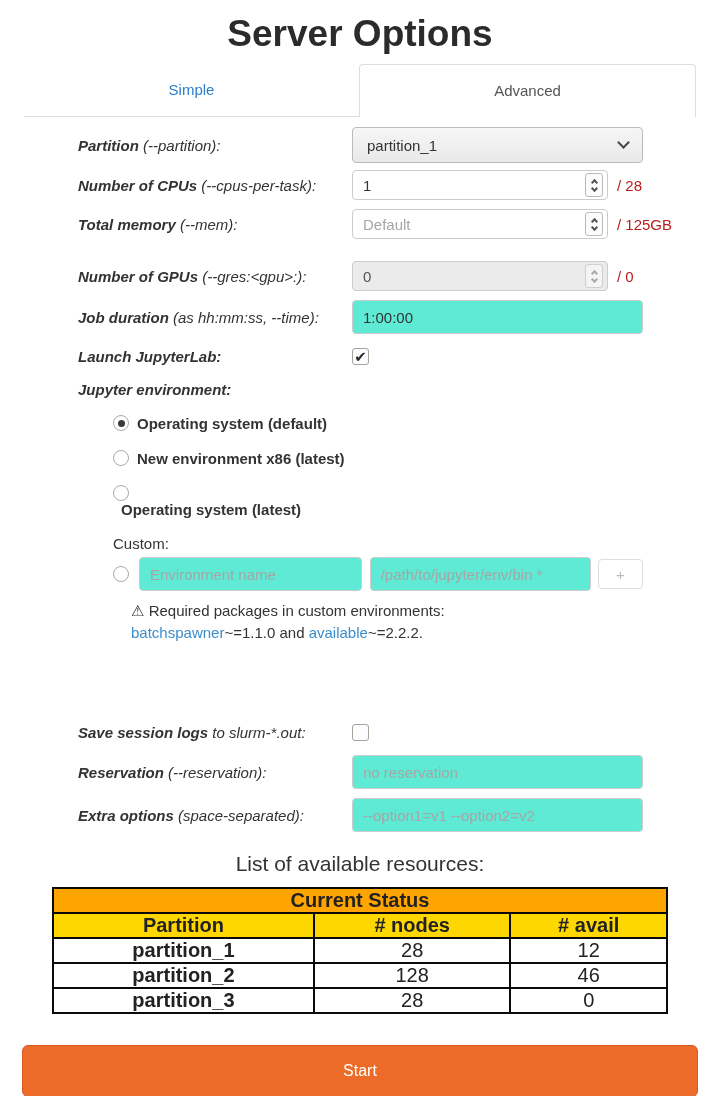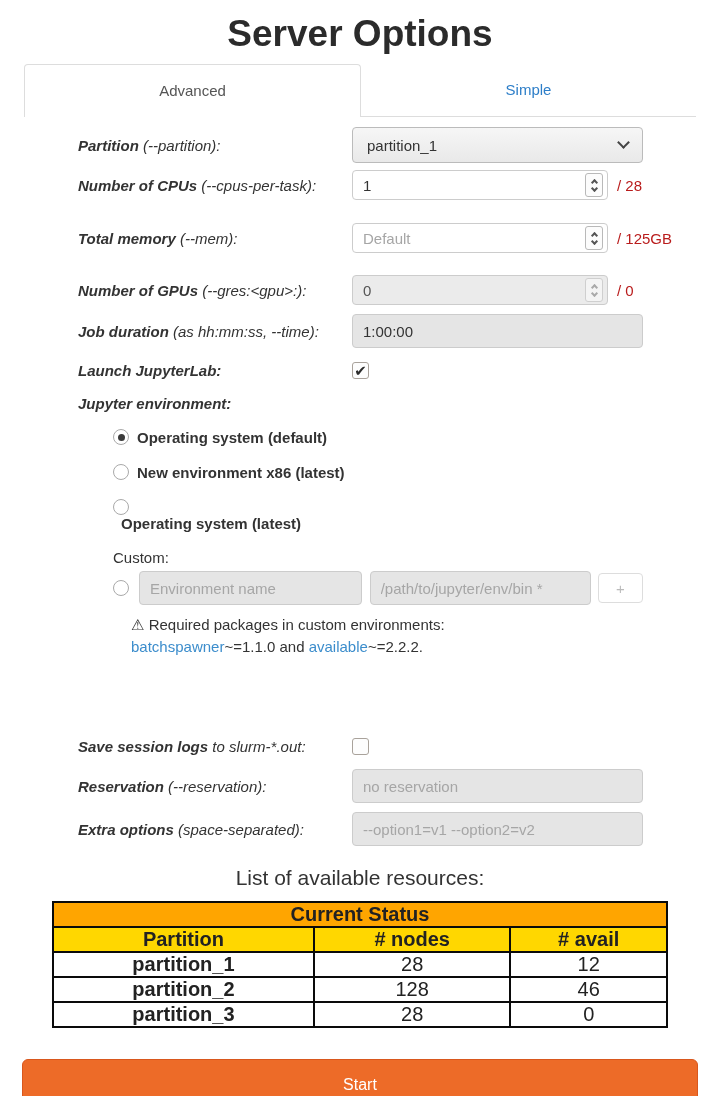--- a/index.html
+++ b/index.html
@@ -23,21 +23,21 @@
   }
   
   .form { margin: 10px 78px 0 78px; width: 565px; font-size: 15px; }
   .form-row { display: flex; align-items: center; }
   .form-label { width: 274px; flex: none; color: #333; font-style: italic; }
   .form-label b { font-weight: 700; }
   .fld { display: flex; align-items: center; }
   input[type="text"] {
     font-family: "Liberation Sans", "DejaVu Sans", sans-serif;
     font-size: 15px; color: #333; border: 1px solid #ccc; border-radius: 4px;
-    padding: 16px 10px; height: 30px; outline: none; background: #e5e5e5;
+    padding: 16px 10px; height: 30px; outline: none; background: #5eead4;
   }
   input::placeholder { color: #a6a6a6; opacity: 1; }
   .w-full { width: 291px; }
   
   .select {
     width: 291px; height: 36px; background: linear-gradient(#f6f6f6, #e9e9e9);
     border: 1px solid #bbb; border-radius: 4px; display: flex; align-items: center;
     padding: 0 14px; cursor: pointer;
   }
   .select-value { flex: 1; color: #333; }
@@ -107,39 +107,39 @@
     background: #ed6b28; border: 1px solid #d9571d; border-radius: 6px;
     color: #fff; font-size: 16px; font-family: "Liberation Sans", sans-serif; cursor: pointer;
   }
 </style>
 </head>
 <body>
 
 <h1 class="page-title">Server Options</h1>
 
 <div class="tabs">
+  <div class="tab tab-inactive">Simple</div>
   <div class="tab tab-active">Advanced</div>
-  <div class="tab tab-inactive">Simple</div>
 </div>
 
 <div class="form">
 
   <div class="form-row" style="margin-bottom:7px;">
     <div class="form-label">
       <b>Partition</b><span> (--partition):</span>
     </div>
     <div class="fld">
       <div class="select">
         <span class="select-value">partition_1</span>
         <span class="chevron-down"></span>
       </div>
     </div>
   </div>
 
-  <div class="form-row" style="margin-bottom:23px;">
+  <div class="form-row" style="margin-bottom:9px;">
     <div class="form-label">
       <b>Number of CPUs</b><span> (--cpus-per-task):</span>
     </div>
     <div class="fld">
       <div class="num-input">
         <input type="text" value="1" style="">
         <span class="spinner">
             <span class="chev-up"></span>
             <span class="chev-dn"></span>
           </span>

